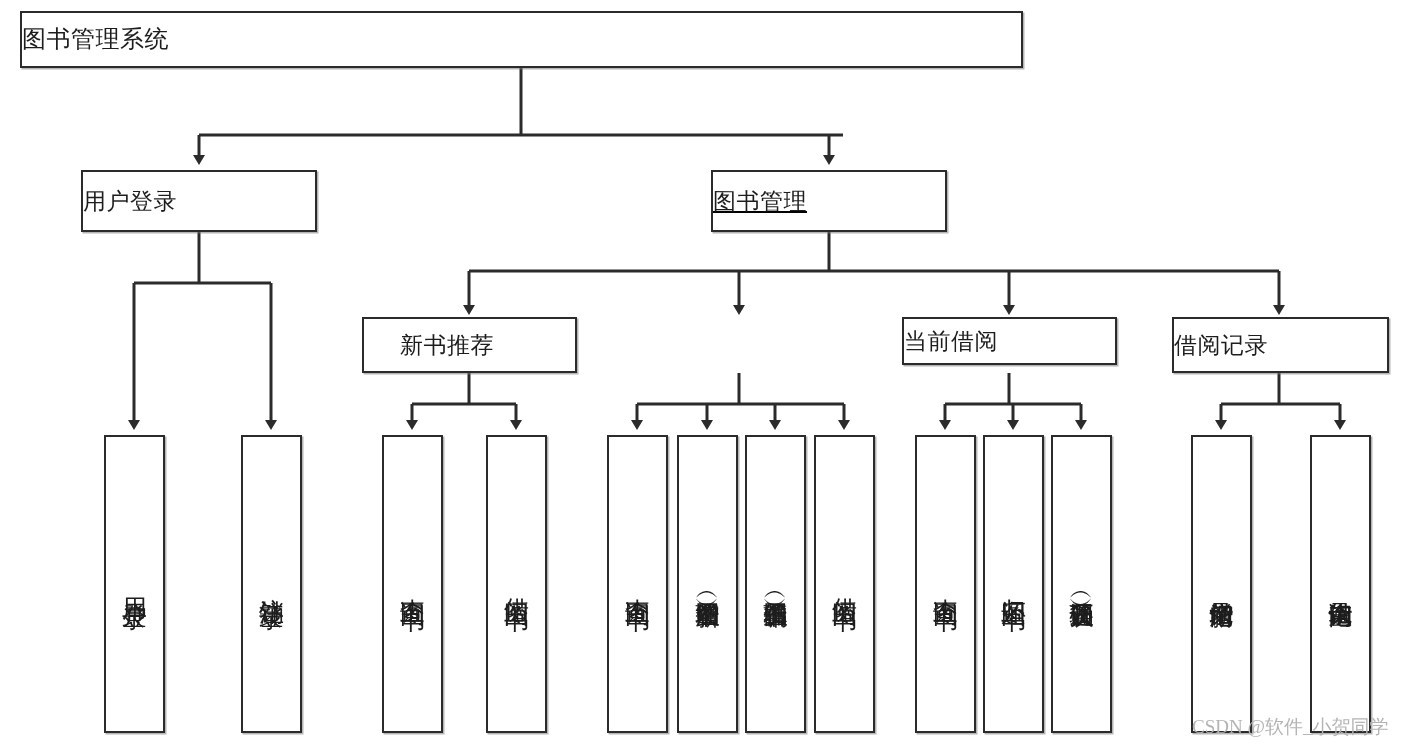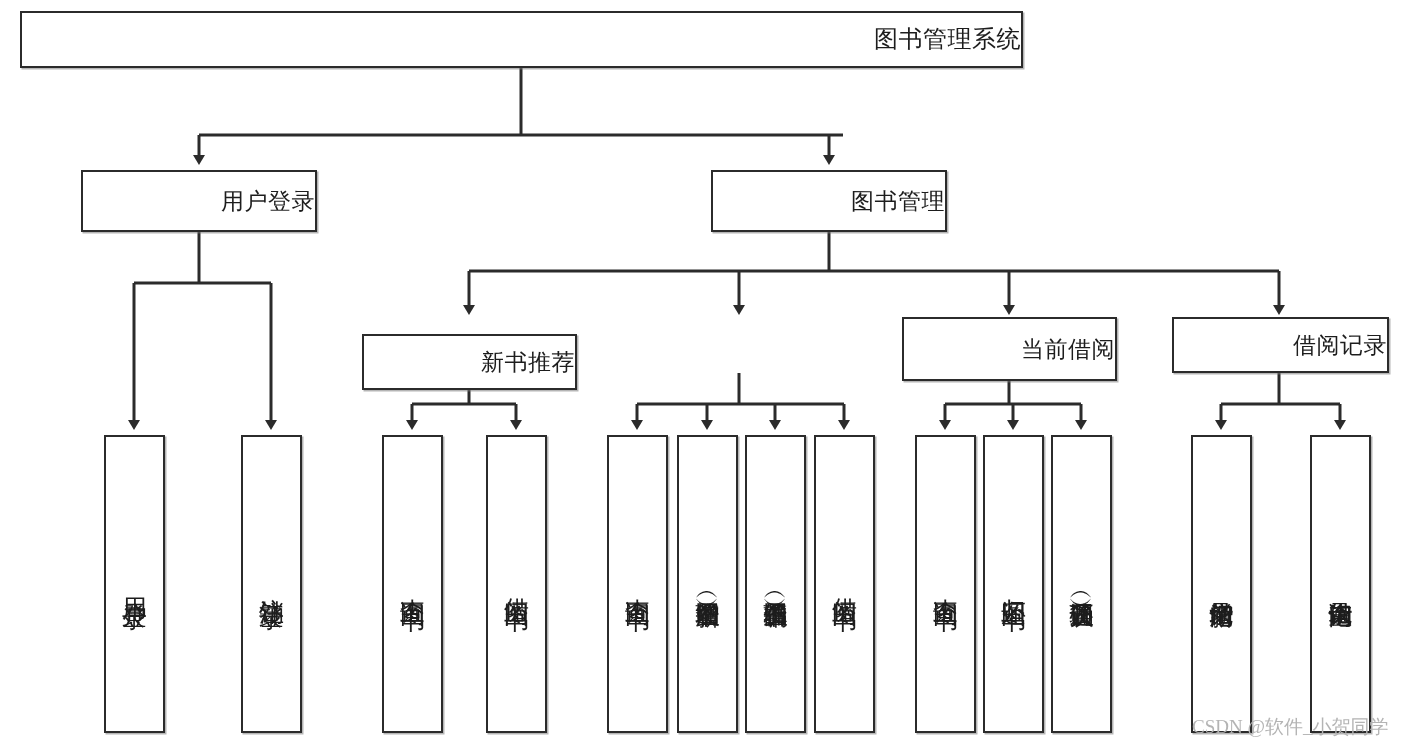--- a/index.html
+++ b/index.html
@@ -27,21 +27,21 @@
     pointer-events: none;
   }
   .node {
     position: absolute;
     box-sizing: border-box;
     background: #ffffff;
     border: 2.5px solid #2b2b2b;
     box-shadow: 1.5px 1.5px 0 rgba(120,120,120,0.55);
     display: flex;
     align-items: center;
-    justify-content: flex-end;
+    justify-content: flex-start;
     z-index: 2;
   }
   .node .label {
     color: #1d1d1d;
     text-align: center;
     line-height: 1.05;
     letter-spacing: 0.5px;
     white-space: nowrap;
   }
   
@@ -133,28 +133,28 @@
     </g>
   </svg>
 
   <div class="node horiz root" style="left:20px; top:11px; width:1003px; height:57px;">
     <span class="label">图书管理系统</span>
   </div>
 
   <div class="node horiz" style="left:81px; top:170px; width:236px; height:62px;">
     <span class="label">用户登录</span>
   </div>
-  <div class="node horiz" style="left:711px; top:170px; width:236px; height:62px;">
+  <div class="node horiz" style="left:711px; top:170px; width:236px; height:62px;text-decoration:underline;">
     <span class="label">图书管理</span>
   </div>
 
-  <div class="node horiz" style="left:362px; top:334px; width:215px; height:56px;">
+  <div class="node horiz" style="left:362px; top:317px; width:215px; height:56px;padding-left:36px;">
     <span class="label">新书推荐</span>
   </div>
-  <div class="node horiz" style="left:902px; top:317px; width:215px; height:64px;padding-left:20px;">
+  <div class="node horiz" style="left:902px; top:317px; width:215px; height:48px;">
     <span class="label">当前借阅</span>
   </div>
   <div class="node horiz" style="left:1172px; top:317px; width:217px; height:56px;">
     <span class="label">借阅记录</span>
   </div>
 
   <div class="node vert" style="left:104px; top:435px; width:61px; height:298px;">
     <span class="label">用户登录</span>
   </div>
   <div class="node vert" style="left:241px; top:435px; width:61px; height:298px;">

